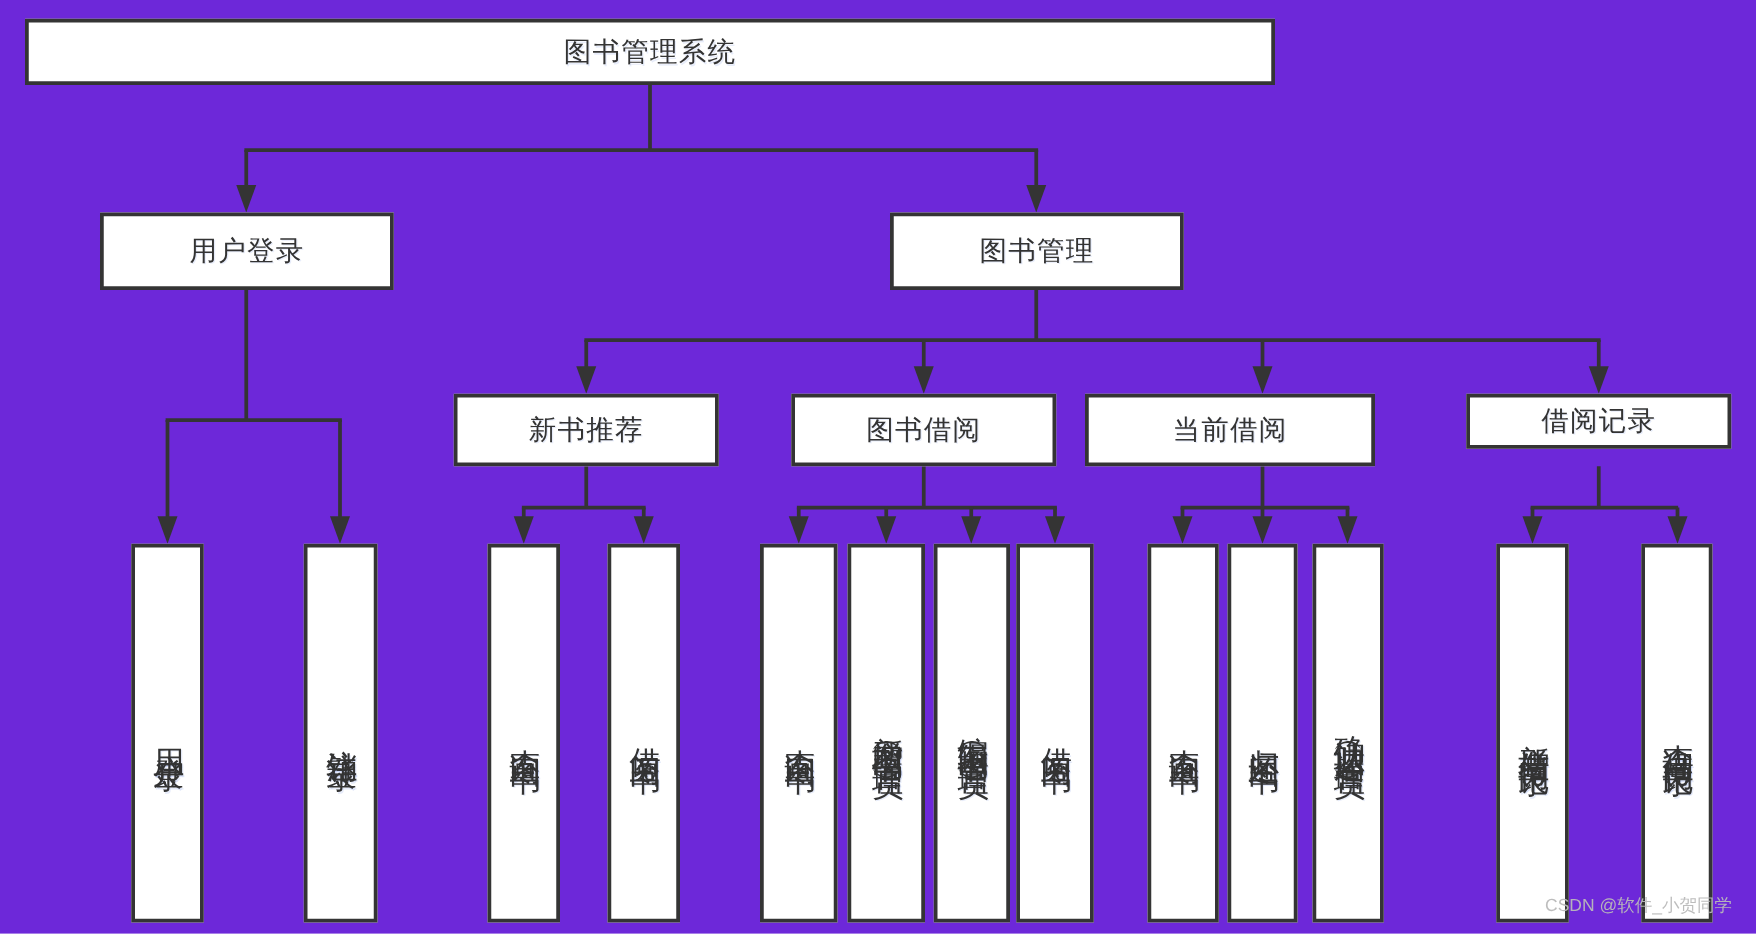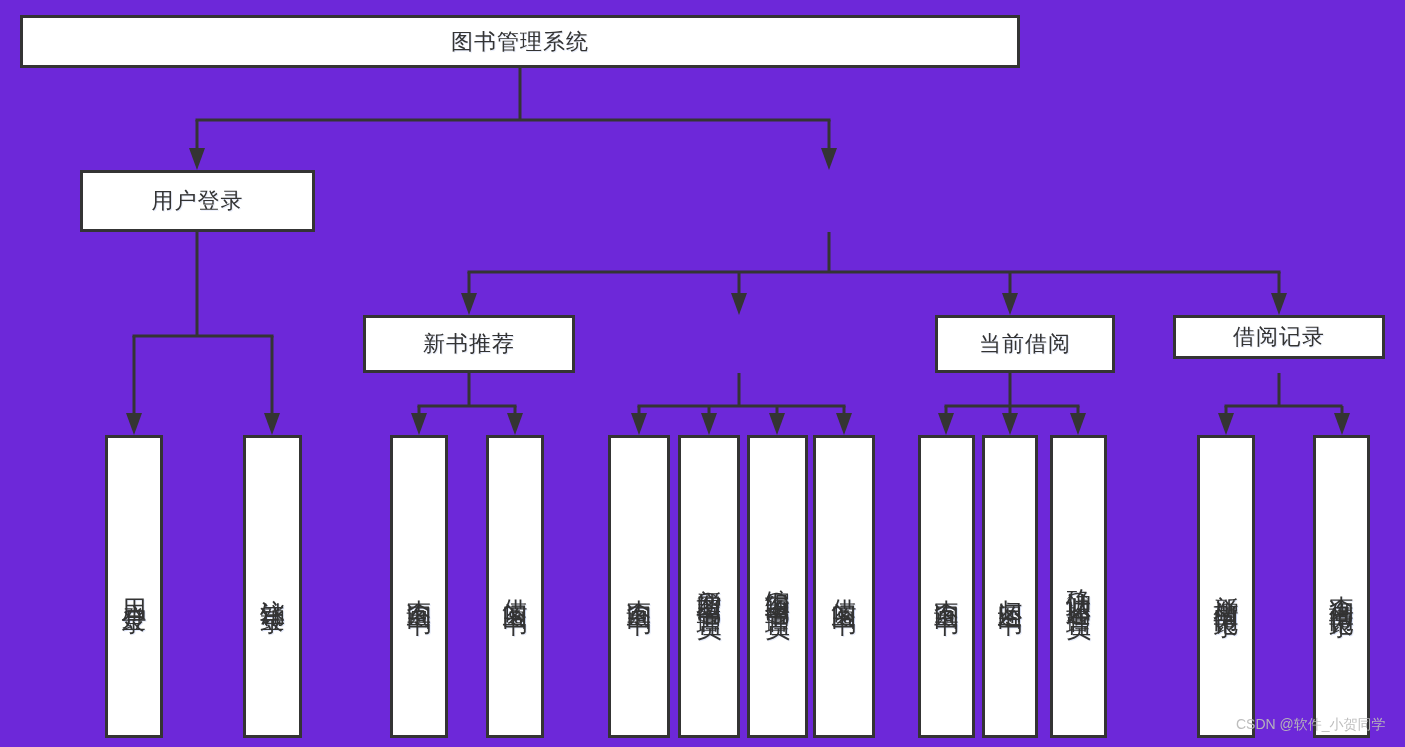--- a/index.html
+++ b/index.html
@@ -122,25 +122,31 @@
     <polygon points="1334,413 1350,413 1342,435" stroke="none"></polygon>
   </svg>
 
   <div class="box" style="left:20px; top:15px; width:1000px; height:53px;">
     <span class="hlabel">图书管理系统</span>
   </div>
 
   <div class="box" style="left:80px; top:170px; width:235px; height:62px;">
     <span class="hlabel">用户登录</span>
   </div>
+  <div class="box" style="left:712px; top:170px; width:235px; height:62px;">
+    <span class="hlabel">图书管理</span>
+  </div>
 
   <div class="box" style="left:363px; top:315px; width:212px; height:58px;">
     <span class="hlabel">新书推荐</span>
   </div>
-  <div class="box" style="left:935px; top:315px; width:180px; height:58px;">
+  <div class="box" style="left:633px; top:315px; width:212px; height:58px;">
+    <span class="hlabel">图书借阅</span>
+  </div>
+  <div class="box" style="left:868px; top:315px; width:232px; height:58px;">
     <span class="hlabel">当前借阅</span>
   </div>
   <div class="box" style="left:1173px; top:315px; width:212px; height:44px;">
     <span class="hlabel">借阅记录</span>
   </div>
 
   <div class="box leaf" style="left:105px; top:435px; width:58px; height:303px;">
     <span class="vlabel">用户登录</span>
   </div>
   <div class="box leaf" style="left:243px; top:435px; width:59px; height:303px;">

